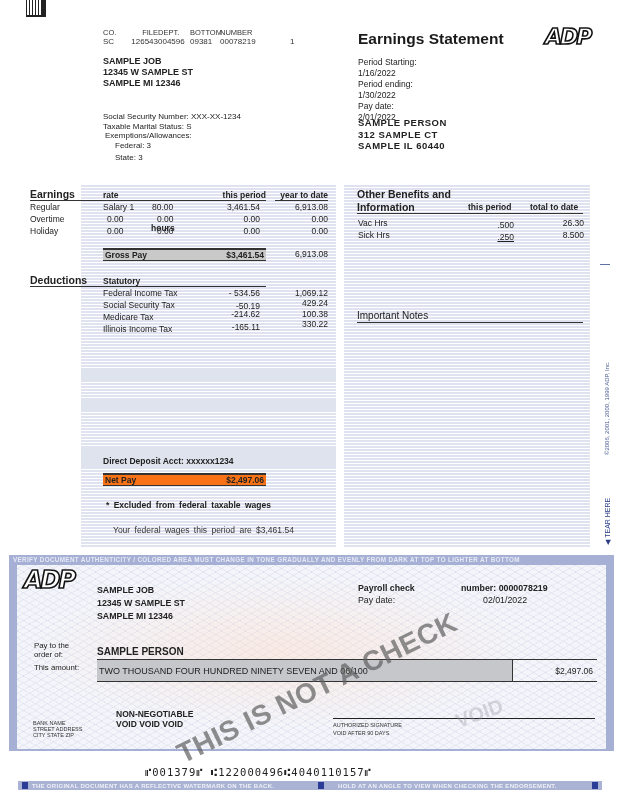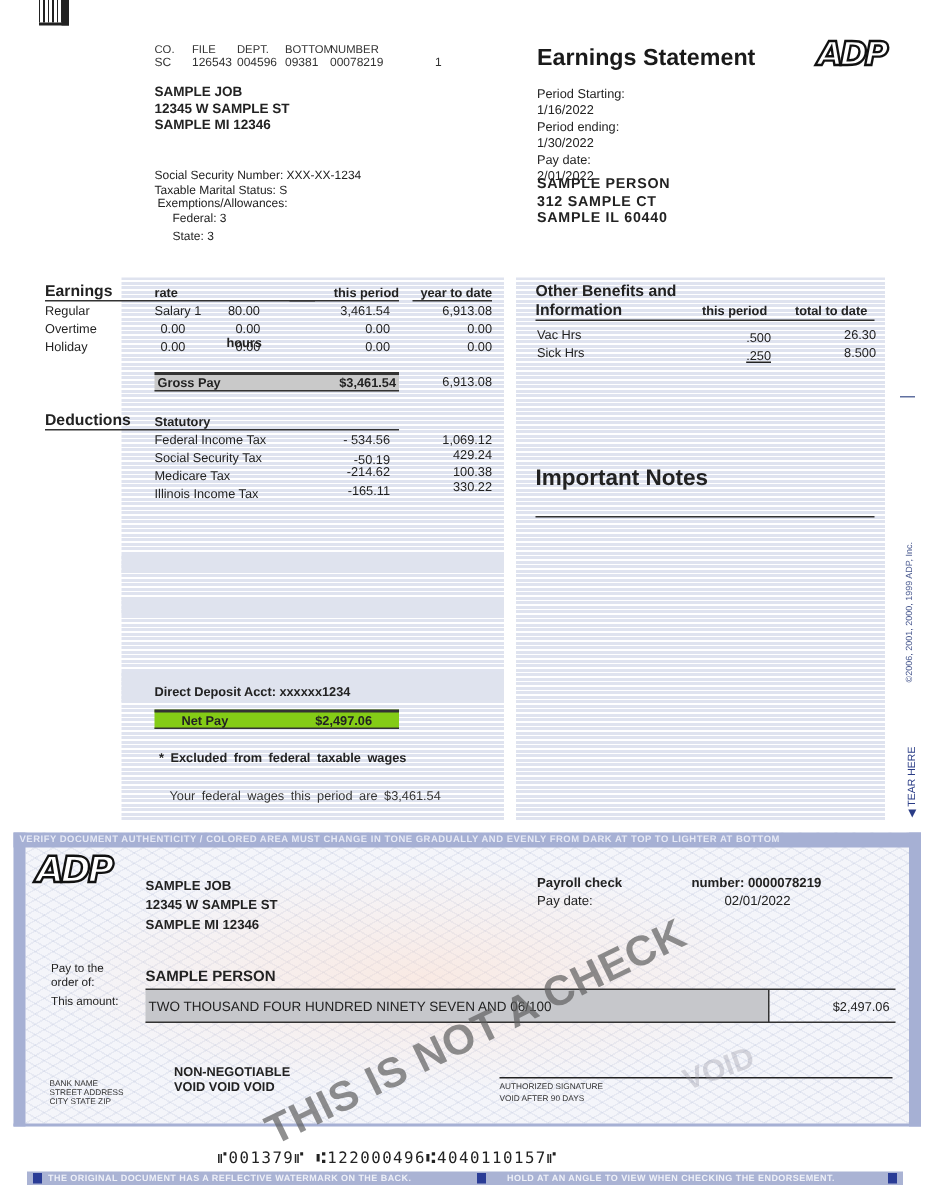--- a/index.html
+++ b/index.html
@@ -9,21 +9,21 @@
   .bold { font-weight: bold; }
 
   
   .corner-code { left: 26px; top: 0; width: 20px; height: 17px;
     background: repeating-linear-gradient(90deg, #222 0 1px, #fff 1px 3px); border-bottom: 2px solid #222; }
   .corner-code::after { content: ""; position: absolute; right: 0; top: 0; width: 5px; height: 17px; background: #222; }
 
   .codes { left: 103px; top: 28px; font-size: 7.5px; color: #333; }
   .codes .row { display: flex; }
   .codes .row span { display: inline-block; }
-  .c1 { width: 25px; } .c2 { width: 30px; } .c3 { width: 32px; } .c4 { width: 30px; } .c5 { width: 70px; }
+  .c1 { width: 25px; } .c2 { width: 30px; text-align: right; } .c3 { width: 32px; } .c4 { width: 30px; } .c5 { width: 70px; }
 
   .employer { left: 103px; top: 56px; font-size: 9px; font-weight: bold; line-height: 11px; }
 
   .title { left: 358px; top: 30px; font-size: 15.5px; font-weight: bold; color: #1a1a1a; }
   .adp-logo { font-family: "DejaVu Sans", sans-serif; font-weight: bold; font-style: italic;
     color: #fff; -webkit-text-stroke: 1.6px #111; letter-spacing: -2px; }
   .adp-top { left: 545px; top: 24px; font-size: 22px; }
 
   .period { left: 358px; top: 57px; font-size: 8.5px; line-height: 11px; }
   .period .row { display: flex; flex-direction: column; }
@@ -50,30 +50,30 @@
   .num { text-align: right; }
 
   .gross { left: 103px; top: 248px; width: 163px; height: 13px; background: #c9c9c9;
     border-top: 2px solid #333; border-bottom: 1.5px solid #333; font-size: 8.5px; font-weight: bold;
     display: flex; justify-content: space-between; align-items: center; padding: 0 2px; }
 
   .ded-head { left: 30px; top: 274px; width: 236px; }
   .ded-row { font-size: 8.5px; }
 
   .dd { left: 103px; top: 456px; font-size: 8.5px; font-weight: bold; }
-  .netpay { left: 103px; top: 473px; width: 163px; height: 13px; background: #84cc16;
+  .netpay { left: 103px; top: 473px; width: 163px; height: 13px; background: #f97316;
     border-top: 2px solid #333; border-bottom: 1.5px solid #333; font-size: 8.5px; font-weight: bold;
-    display: flex; justify-content: space-between; align-items: center; padding: 0 18px; }
+    display: flex; justify-content: space-between; align-items: center; padding: 0 2px; }
   .excluded { left: 106px; top: 500px; font-size: 8.5px; font-weight: bold; word-spacing: 2px; }
   .fedwages { left: 113px; top: 525px; font-size: 8.5px; color: #333; word-spacing: 2px; }
 
   .ob-head { left: 357px; top: 188px; font-size: 10.5px; font-weight: bold; line-height: 13px; }
   .ob-cols { top: 202px; font-size: 8.5px; font-weight: bold; }
 
-  .notes-head { left: 357px; top: 310px; width: 226px; font-size: 15px; font-weight: bold; padding-bottom: 17px; }
+  .notes-head { left: 357px; top: 310px; width: 226px; font-size: 10px; font-weight: normal; padding-bottom: 1px; }
 
   .side-dash { left: 600px; top: 264px; width: 10px; border-top: 1px solid #6070a0; }
   .copyright { left: 604px; top: 455px; transform-origin: left top; transform: rotate(-90deg);
     font-size: 6px; color: #4a5a90; white-space: nowrap; }
   .tear { left: 604px; top: 545px; transform-origin: left top; transform: rotate(-90deg);
     font-size: 7px; color: #2a3c86; white-space: nowrap; }
 
   
   .check { left: 9px; top: 555px; width: 605px; height: 196px;
     background:

